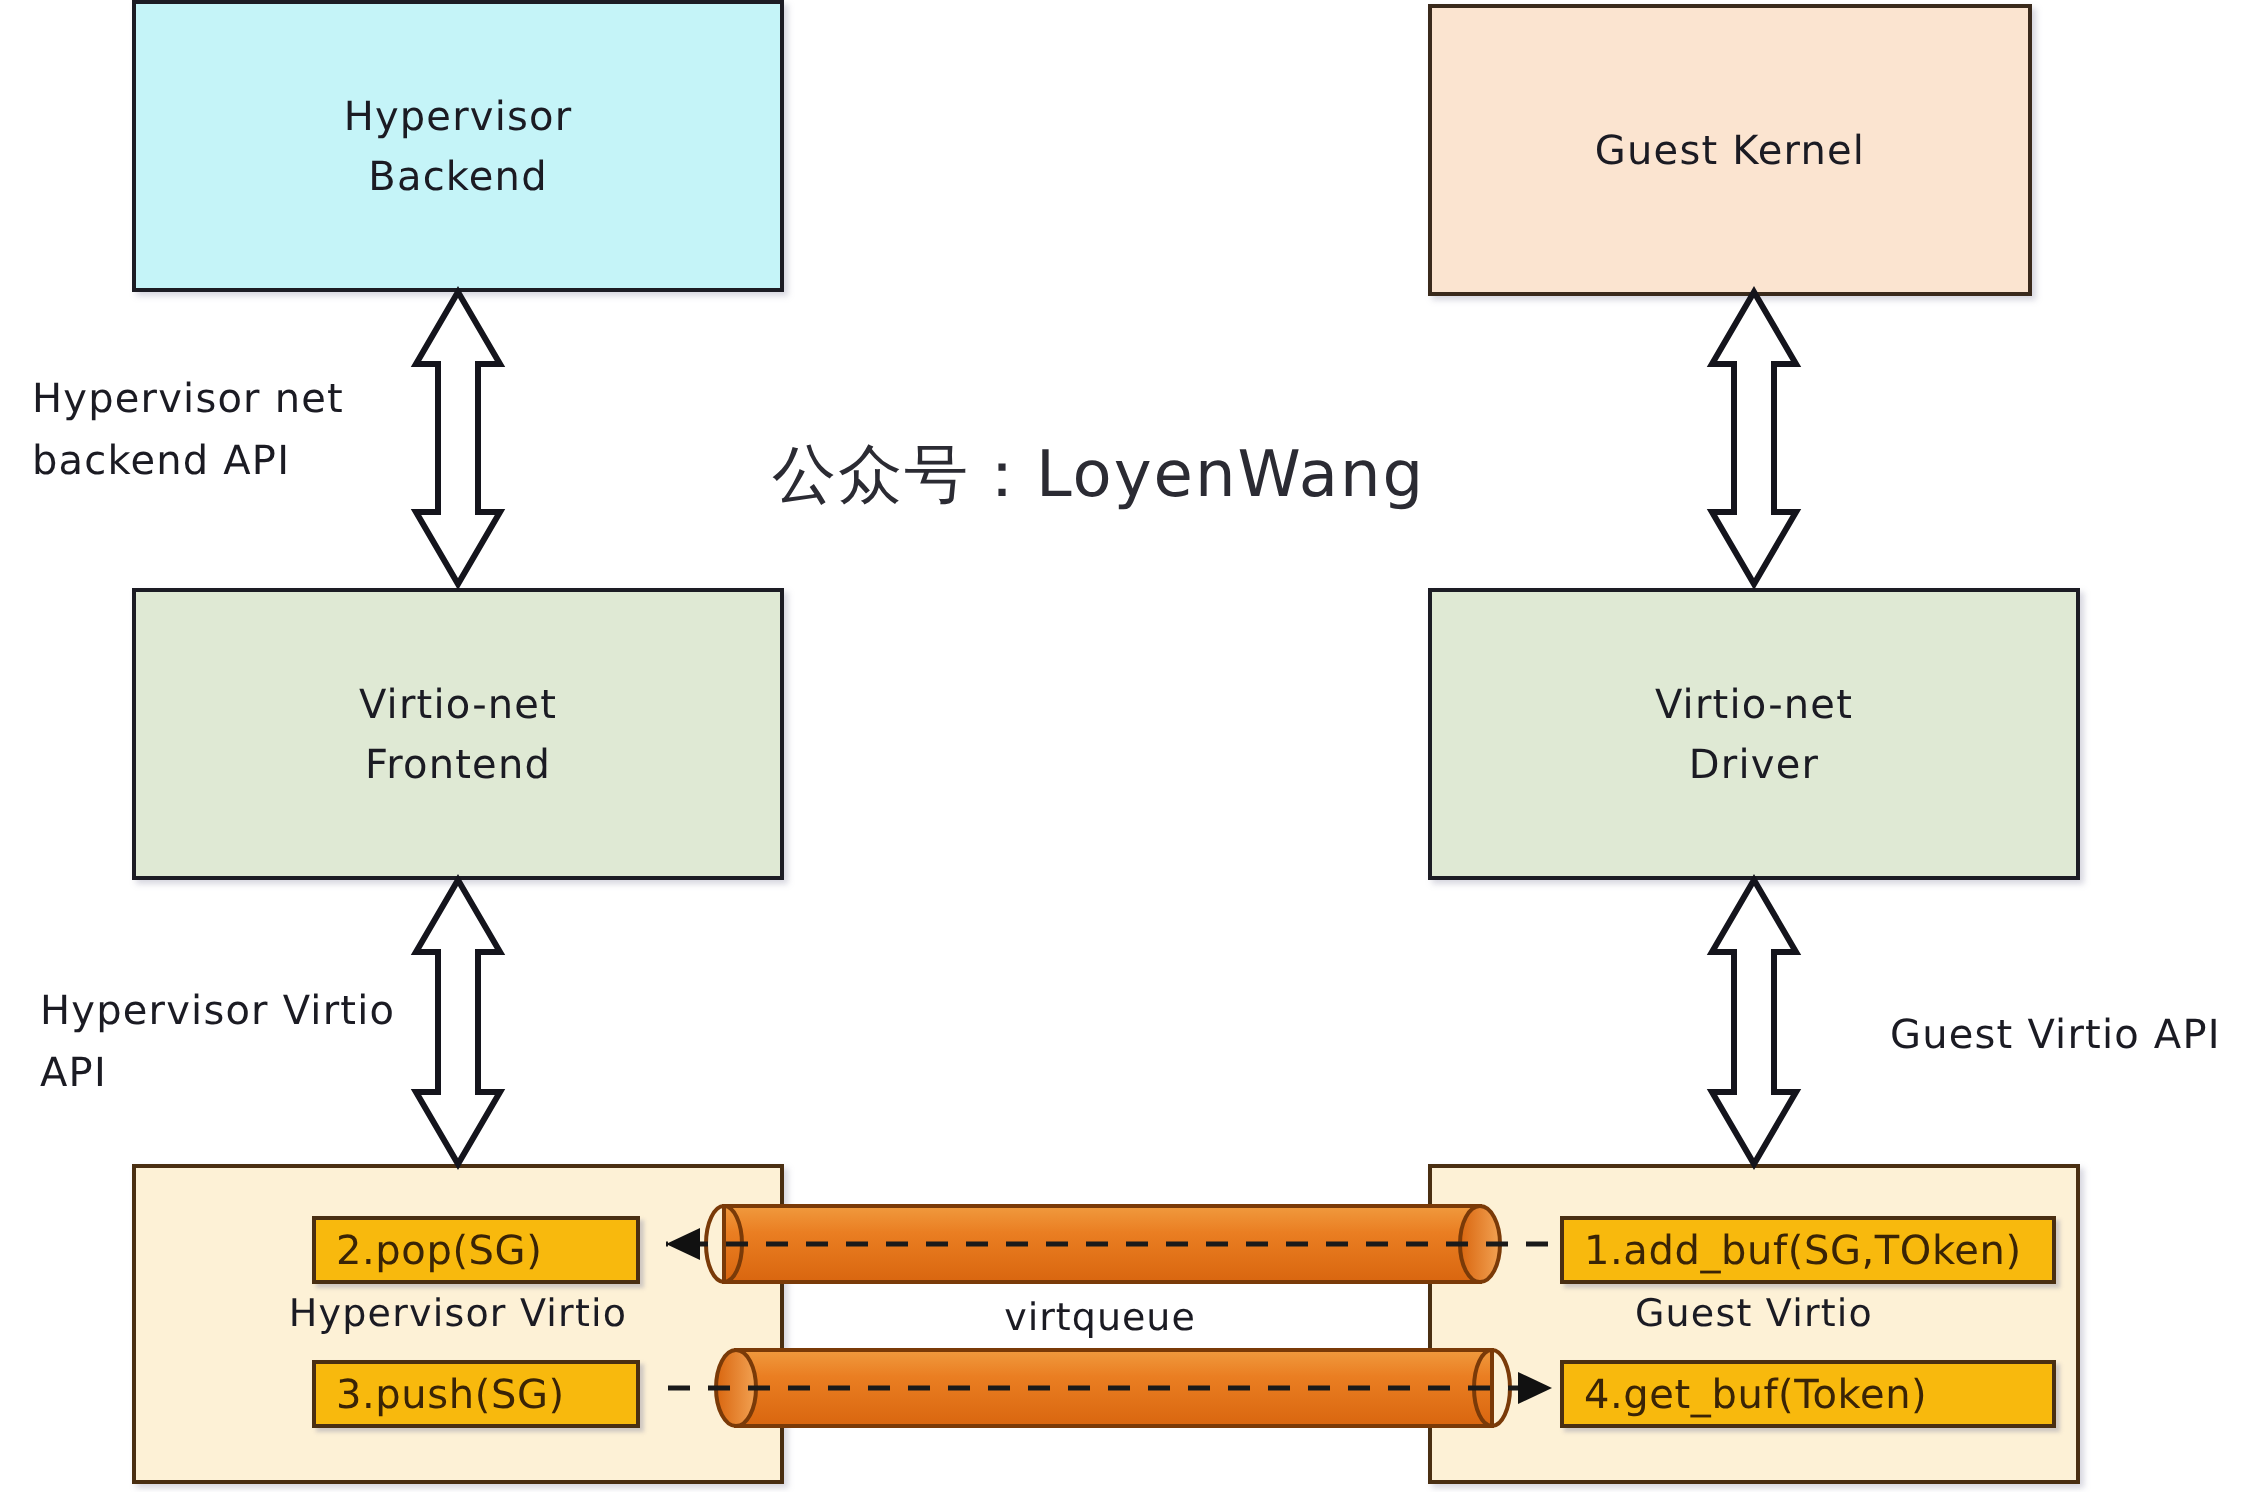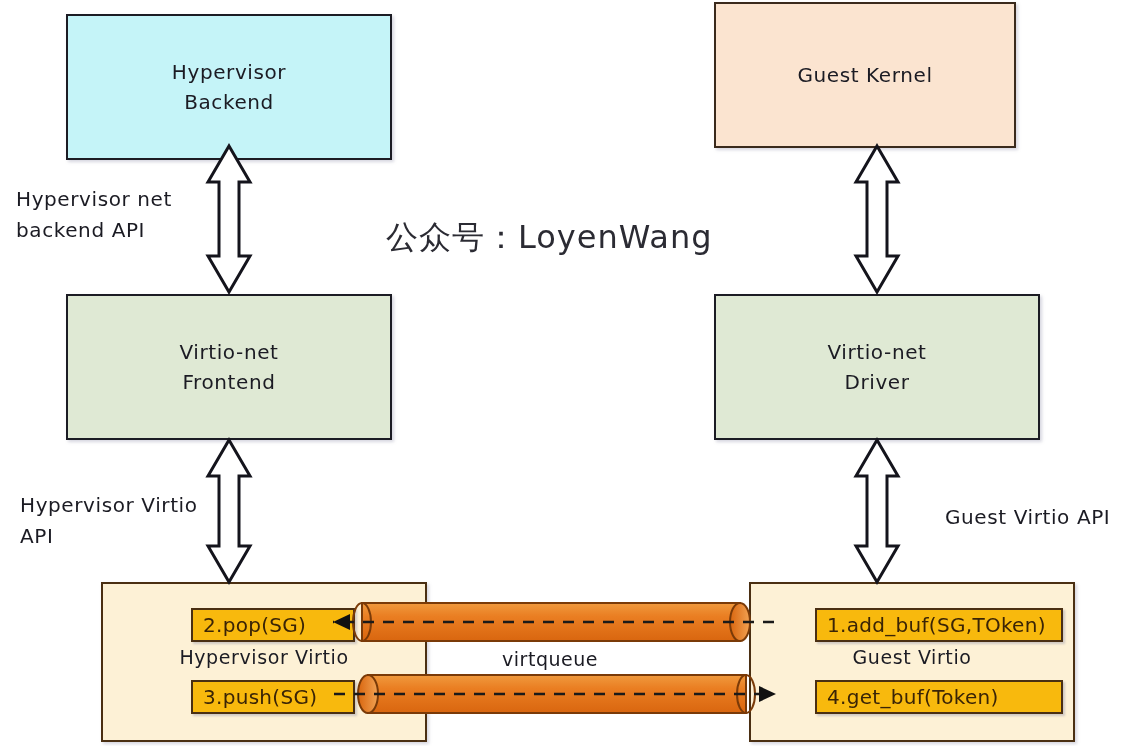--- a/index.html
+++ b/index.html
@@ -29,21 +29,21 @@
     text-align: center;
     line-height: 1.5;
     letter-spacing: .6px;
     color: #1b1b23;
     font-size: 20px;
     box-shadow: 2px 2px 3px rgba(140,140,165,.35);
   }
   .box .line { display: block; white-space: nowrap; }
 
   .box-hyp-backend {
-    left: 66px; top: 14px; width: 326px; height: 146px;
+    left: 66px; top: 0; width: 326px; height: 146px;
     background: #c5f4f8;
     border: 2px solid #1c1c24;
   }
   .box-guest-kernel {
     left: 714px; top: 2px; width: 302px; height: 146px;
     background: #fbe4d0;
     border: 2px solid #3a2a1c;
   }
   .box-virtio-front {
     left: 66px; top: 294px; width: 326px; height: 146px;
@@ -56,21 +56,20 @@
     border: 2px solid #1c1c24;
   }
 
   
   .box-bottom {
     position: absolute;
     box-sizing: border-box;
     background: #fdf1d6;
     border: 2px solid #4a2f12;
     box-shadow: 2px 2px 3px rgba(140,140,165,.35);
-    margin-left: 35px;
   }
   .box-hyp-virtio { left: 66px; top: 582px; width: 326px; height: 160px; }
   .box-guest-virtio { left: 714px; top: 582px; width: 326px; height: 160px; }
 
   .bottom-caption {
     position: absolute;
     left: 0; right: 0;
     top: 62px;
     text-align: center;
     font-size: 19px;

